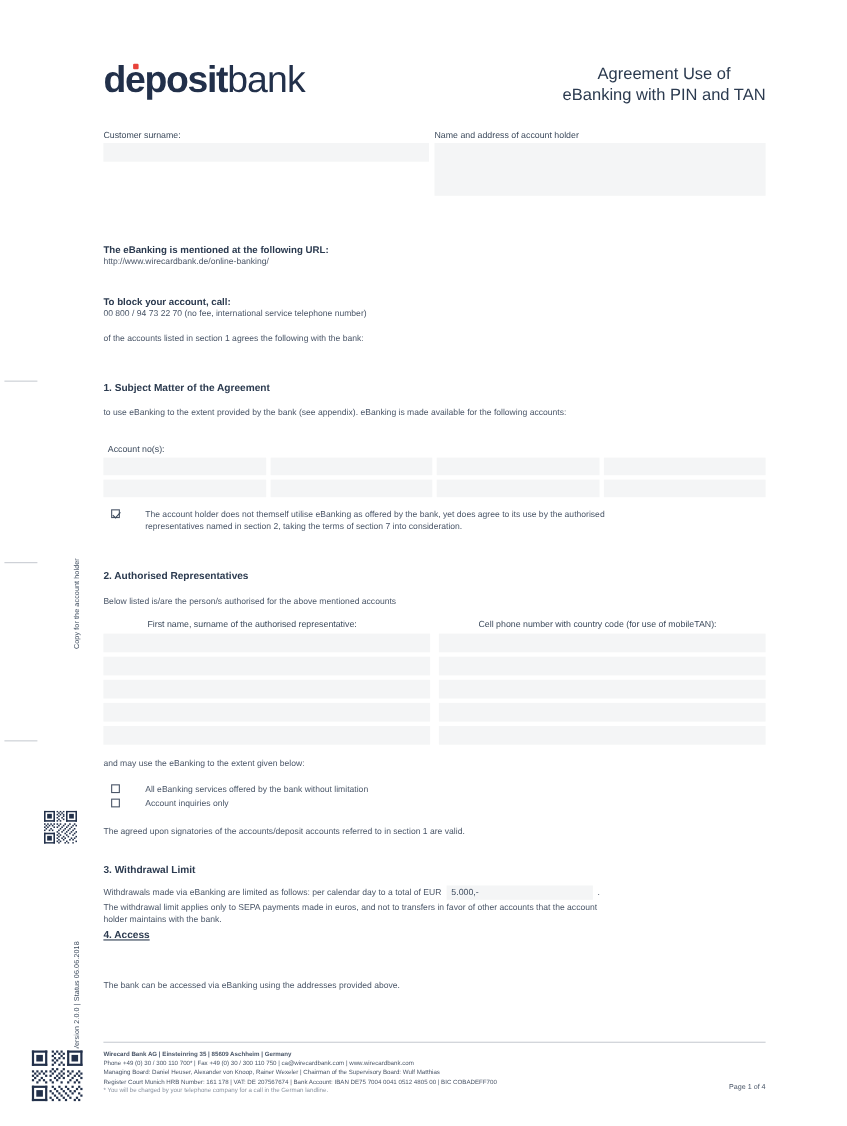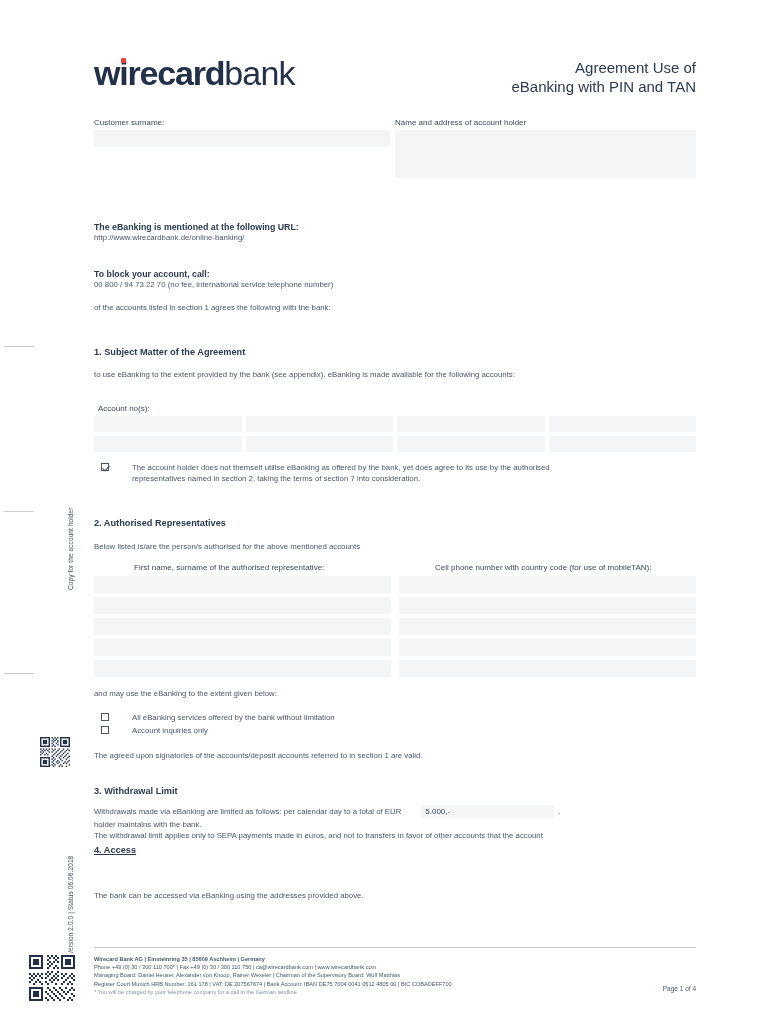--- a/index.html
+++ b/index.html
@@ -91,21 +91,21 @@
     left: 26.5px;
     top: 1.5px;
     width: 5.5px;
     height: 5.5px;
     background: #e8433a;
     border-radius: 1px;
   }
   .doc-title {
     position: absolute;
     right: 0; top: 58px;
-    text-align: right;
+    text-align: center;
     font-size: 15px;
     line-height: 19px;
     color: #2b3a4f;
     font-weight: normal;
   }
 
   
   .top-forms {
     position: relative;
     height: 82px;
@@ -238,21 +238,21 @@
   .sec3-head { position: absolute; top: 785px; left: 0; }
   .sec3-line1 {
     position: absolute; top: 805px; left: 0; width: 602px;
     display: flex; align-items: center;
   }
   .sec3-line1 .txt { font-size: 7.8px; color: #4a5668; }
   .amt-fld {
     background: #f4f5f6;
     height: 13px;
     width: 133px;
-    margin-left: 20px;
+    margin-left: 5px;
     font-size: 8px;
     color: #3c4a5c;
     padding: 1px 0 0 4px;
     line-height: 12px;
   }
   .sec3-line1 .period { margin-left: 4px; font-size: 7.8px; color: #4a5668; }
   .sec3-body { position: absolute; top: 820px; left: 0; width: 602px; }
 
   .sec4-head { position: absolute; top: 844px; left: 0; text-decoration: underline; }
   .sec4-body { position: absolute; top: 891px; left: 0; width: 602px; }
@@ -526,21 +526,21 @@
         <rect x="16" y="23" width="1" height="1"></rect>
         <rect x="20" y="23" width="1" height="1"></rect>
         <rect x="22" y="23" width="1" height="1"></rect>
     </g>
   </svg>
 
   <div class="content">
 
     <div class="header">
       <div class="logo">
-        <span class="wc"><span class="dot"></span><span>wirecard</span></span><span class="bk">bank</span>
+        <span class="wc"><span class="dot"></span><span>deposit</span></span><span class="bk">bank</span>
       </div>
       <div class="doc-title">
         <div>Agreement Use of</div>
         <div>eBanking with PIN and TAN</div>
       </div>
     </div>
 
     <div class="top-forms">
       <div class="tf-left">
         <span class="form-label">Customer surname:</span>
@@ -630,22 +630,22 @@
       <div class="p-norm">The agreed upon signatories of the accounts/deposit accounts referred to in section 1 are valid.</div>
     </div>
 
     <div class="sec-head sec3-head">3. Withdrawal Limit</div>
     <div class="sec3-line1">
       <span class="txt">Withdrawals made via eBanking are limited as follows: per calendar day to a total of EUR</span>
       <span class="amt-fld">5.000,-</span>
       <span class="period">.</span>
     </div>
     <div class="sec3-body">
+      <div class="p-norm">The withdrawal limit applies only to SEPA payments made in euros, and not to transfers in favor of other accounts that the account</div>
       <div class="p-norm">holder maintains with the bank.</div>
-      <div class="p-norm">The withdrawal limit applies only to SEPA payments made in euros, and not to transfers in favor of other accounts that the account</div>
     </div>
 
     <div class="sec-head sec4-head">4. Access</div>
     <div class="sec4-body">
       <div class="p-norm">The bank can be accessed via eBanking using the addresses provided above.</div>
     </div>
 
   </div>
 
   <div class="footer-rule"></div>

